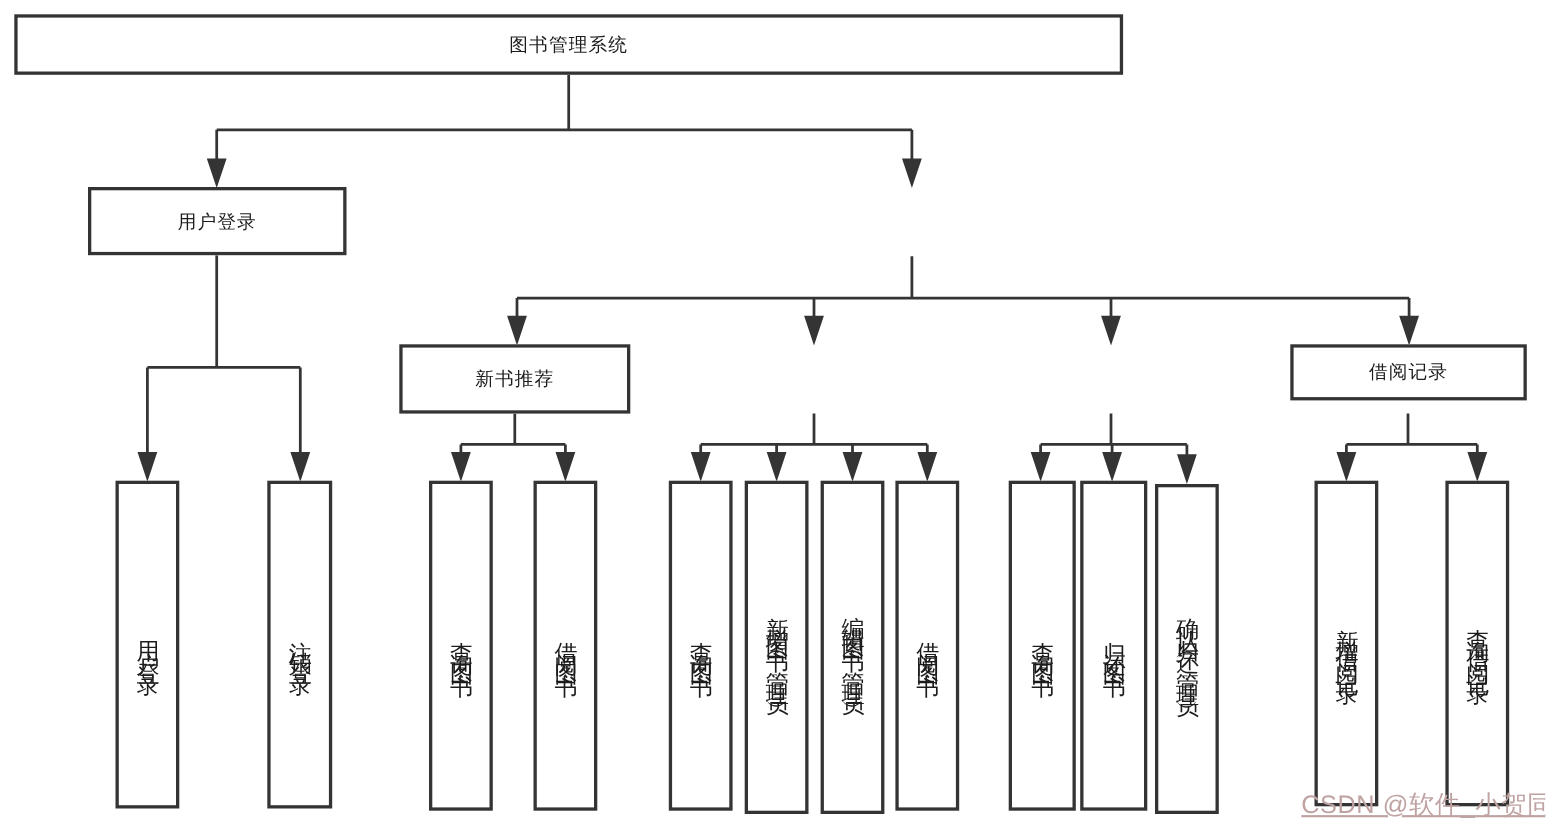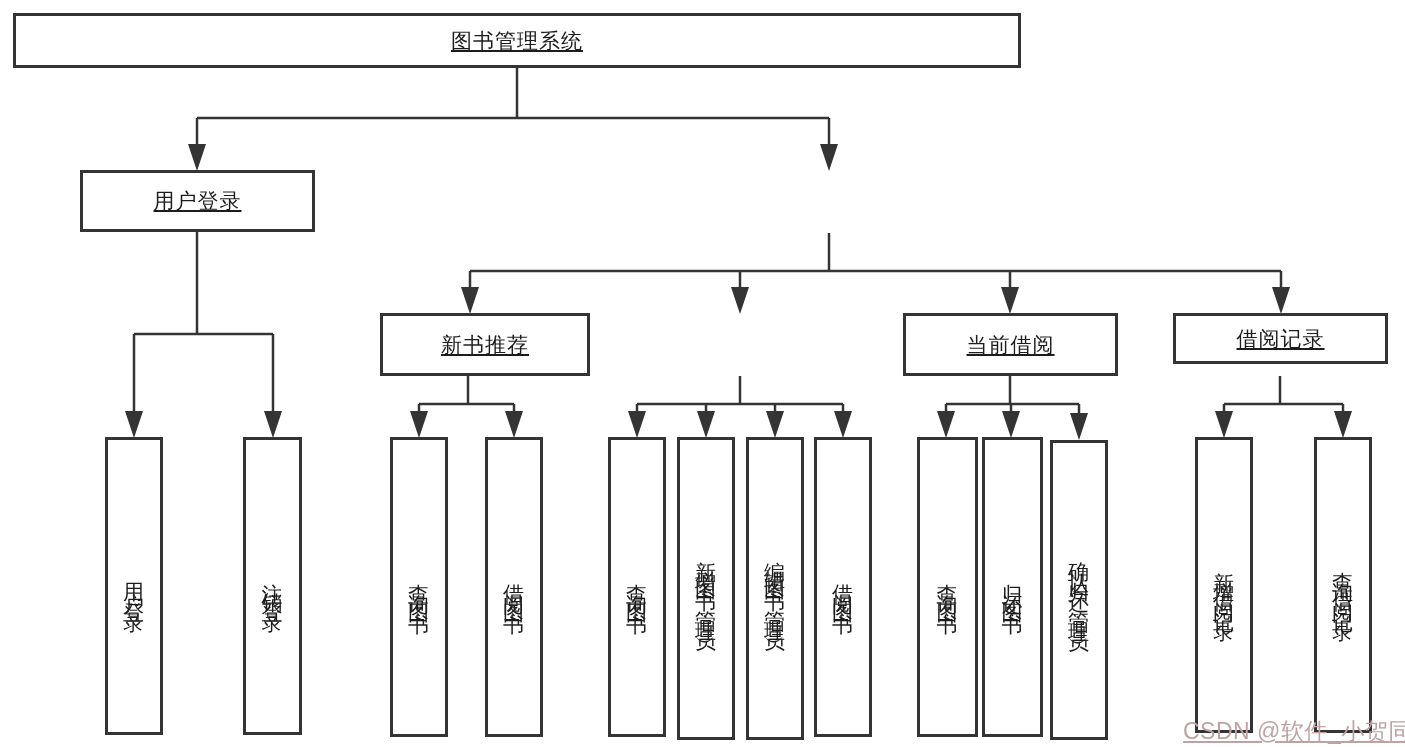--- a/index.html
+++ b/index.html
@@ -7,21 +7,21 @@
     position:relative;width:1405px;height:747px;background:#ffffff;
     font-family:"Liberation Sans","DejaVu Sans",sans-serif;
     color:#1c1c1c;overflow:hidden;
   }
   .wires{position:absolute;left:0;top:0;}
   .node{
     position:absolute;box-sizing:border-box;
     border:3px solid #343434;background:#ffffff;
     display:flex;align-items:center;justify-content:center;
   }
-  .h{font-size:21px;letter-spacing:1px;white-space:nowrap;text-decoration:underline;}
+  .h{font-size:17px;letter-spacing:1px;white-space:nowrap;}
   .v{
     writing-mode:vertical-rl;text-orientation:mixed;
     font-size:21px;letter-spacing:10px;line-height:1.1;
   }
   .watermark{
     position:absolute;left:1183px;top:716px;
     font-size:23px;color:#bfa3a3;white-space:nowrap;
     text-decoration:underline;letter-spacing:0.5px;
   }
 </style>
@@ -49,22 +49,21 @@
       M766 411 h18 L775 438 Z  M834 411 h18 L843 438 Z
       M937 411 h18 L946 438 Z  M1002 411 h18 L1011 438 Z
       M1070 413 h18 L1079 440 Z
       M1215 411 h18 L1224 438 Z M1334 411 h18 L1343 438 Z"></path>
   </svg>
 
   <div class="node h" style="left:13px;top:13px;width:1008px;height:55px;">图书管理系统</div>
 
   <div class="node h" style="left:80px;top:170px;width:235px;height:62px;">用户登录</div>
 
-  <div class="node h" style="left:380px;top:313px;width:210px;height:63px;">新书推荐</div>
-  <div class="node h" style="left:903px;top:313px;width:215px;height:63px;">当前借阅</div>
+  <div class="node h" style="left:363px;top:313px;width:210px;height:63px;">新书推荐</div>
   <div class="node h" style="left:1173px;top:313px;width:215px;height:51px;">借阅记录</div>
 
   <div class="node v" style="left:105px;top:437px;width:58px;height:298px;">用户登录</div>
   <div class="node v" style="left:243px;top:437px;width:59px;height:298px;">注销登录</div>
 
   <div class="node v" style="left:390px;top:437px;width:58px;height:300px;">查询图书</div>
   <div class="node v" style="left:485px;top:437px;width:58px;height:300px;">借阅图书</div>
 
   <div class="node v" style="left:608px;top:437px;width:58px;height:300px;">查询图书</div>
   <div class="node v" style="left:677px;top:437px;width:58px;height:303px;">新增图书（管理员）</div>

